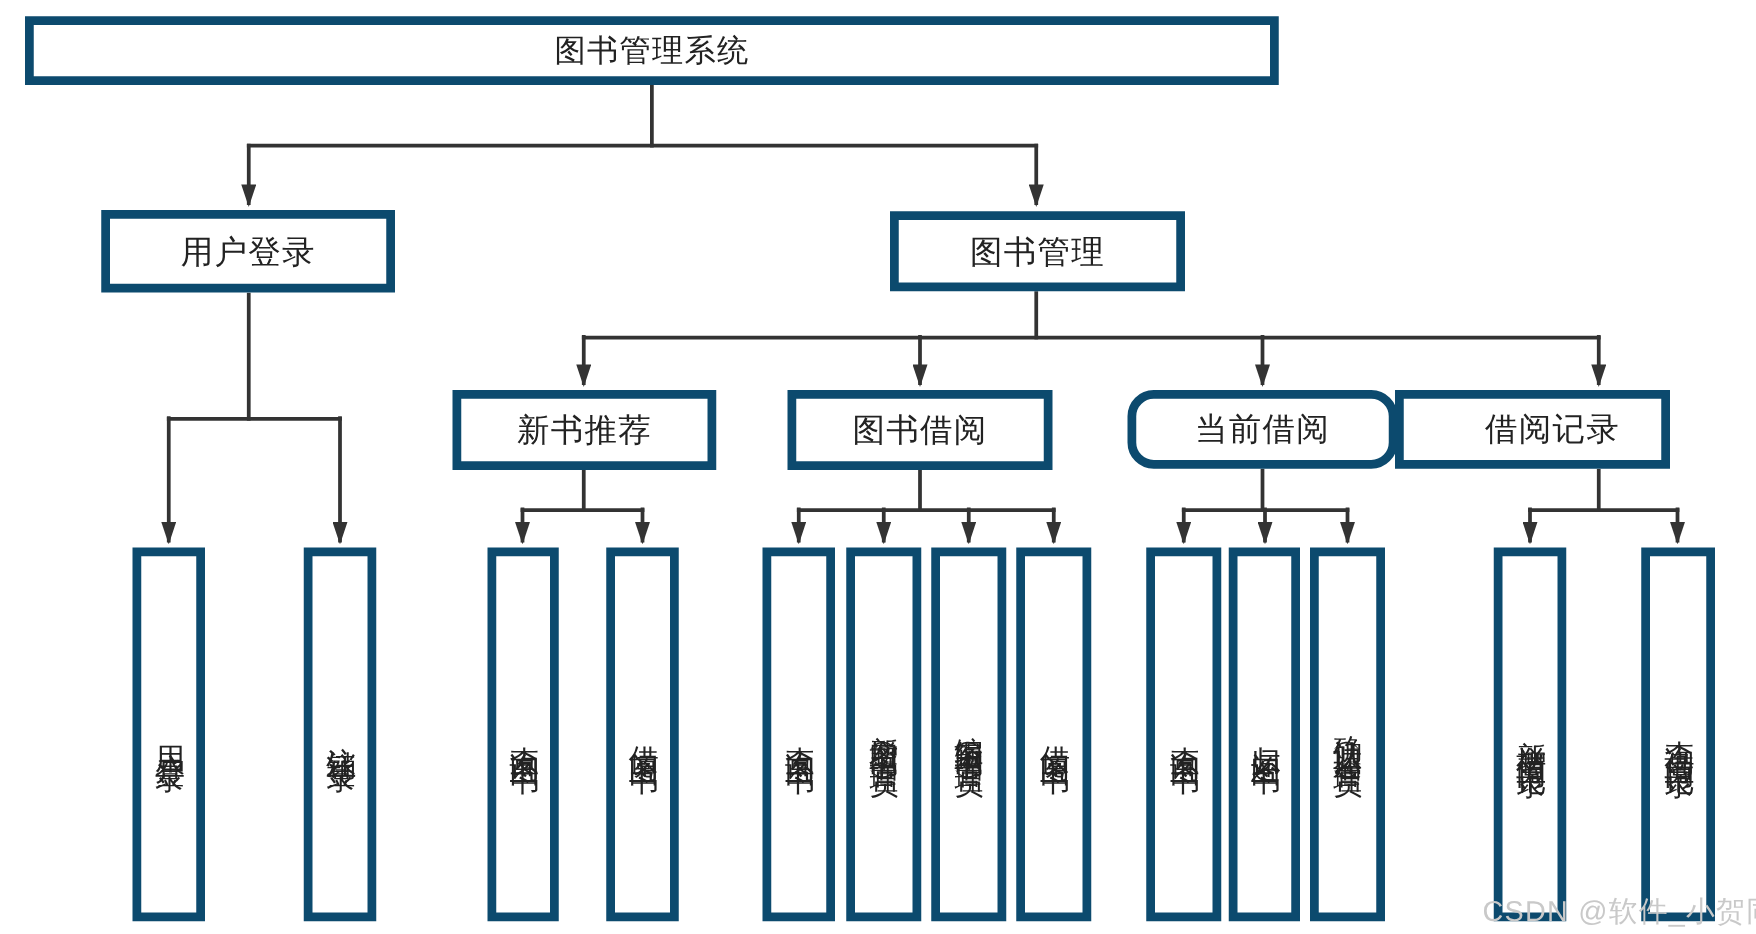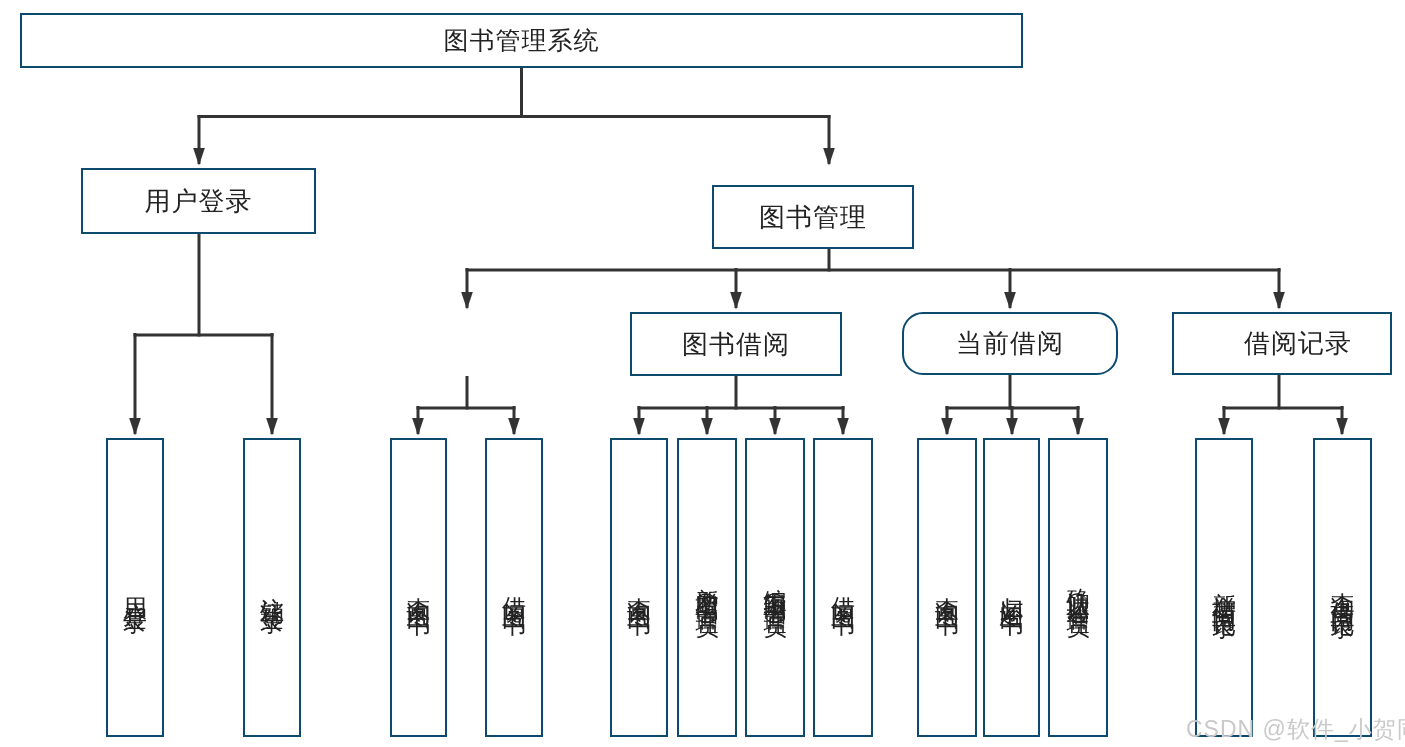--- a/index.html
+++ b/index.html
@@ -17,21 +17,21 @@
   .connectors {
     position: absolute;
     left: 0; top: 0;
     width: 1405px; height: 747px;
     pointer-events: none;
   }
   .conn { stroke: #333333; stroke-width: 3; fill: none; }
 
   .node {
     position: absolute;
-    border: 2px solid #0c4a6e;
+    border: 7px solid #0c4a6e;
     background: #ffffff;
     display: flex;
     align-items: center;
     justify-content: center;
     color: #222222;
   }
   .node.h { font-size: 26px; letter-spacing: 1px; }
   .node.root { font-size: 25px; }
 
   .node.leaf { font-size: 24px; }
@@ -122,31 +122,34 @@
     </g>
   </svg>
 
   <div class="node h root" style="left:20px; top:13px; width:1003px; height:55px;">
     <span>图书管理系统</span>
   </div>
 
   <div class="node h" style="left:81px; top:168px; width:235px; height:66px;">
     <span>用户登录</span>
   </div>
-  <div class="node h" style="left:712px; top:169px; width:202px; height:64px;margin-top:16px;">
+  <div class="node h" style="left:712px; top:169px; width:236px; height:64px;">
     <span>图书管理</span>
   </div>
 
+  <div class="node h" style="left:362px; top:312px; width:211px; height:64px;">
+    <span>新书推荐</span>
+  </div>
   <div class="node h" style="left:630px; top:312px; width:212px; height:64px;align-items:center;">
     <span>图书借阅</span>
   </div>
   <div class="node h" style="left:902px; top:312px; width:216px; height:63px;border-radius:21px;">
     <span>当前借阅</span>
   </div>
-  <div class="node h" style="left:1172px; top:312px; width:220px; height:63px;padding-left:32px;">
+  <div class="node h" style="left:1116px; top:312px; width:220px; height:63px;padding-left:32px;">
     <span>借阅记录</span>
   </div>
 
   <div class="node leaf" style="left:106px; top:438px; width:58px; height:299px;">
     <span class="vtext">用户登录</span>
   </div>
   <div class="node leaf" style="left:243px; top:438px; width:58px; height:299px;">
     <span class="vtext">注销登录</span>
   </div>
 

